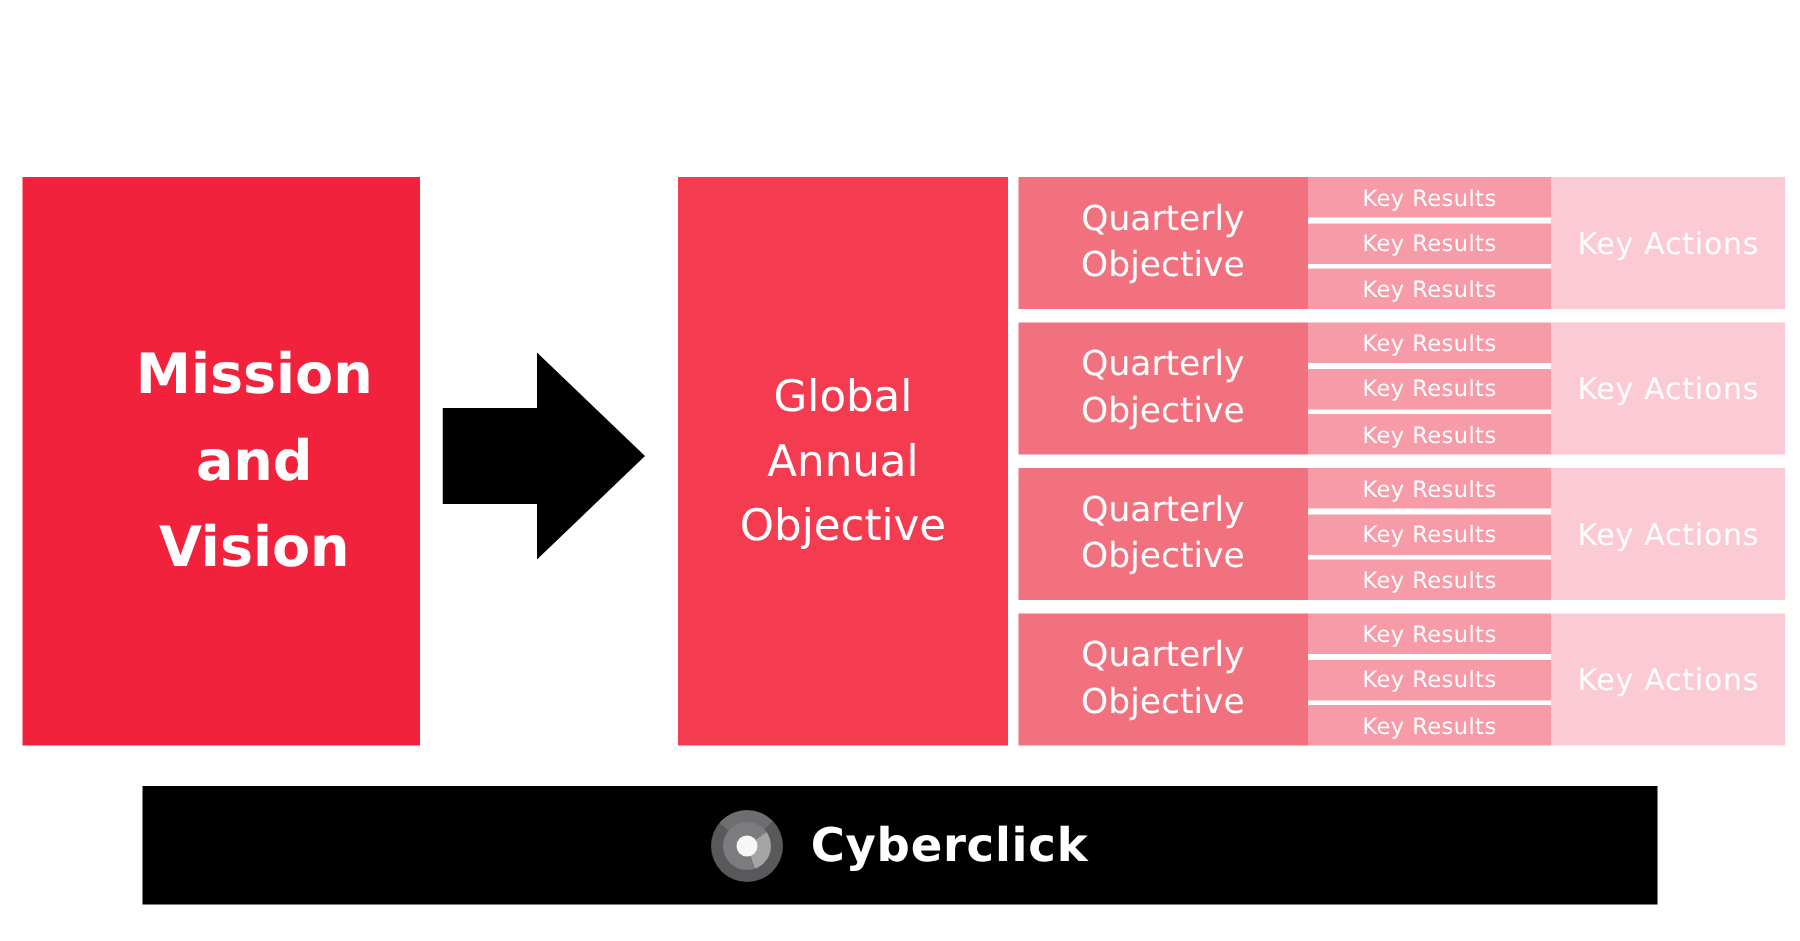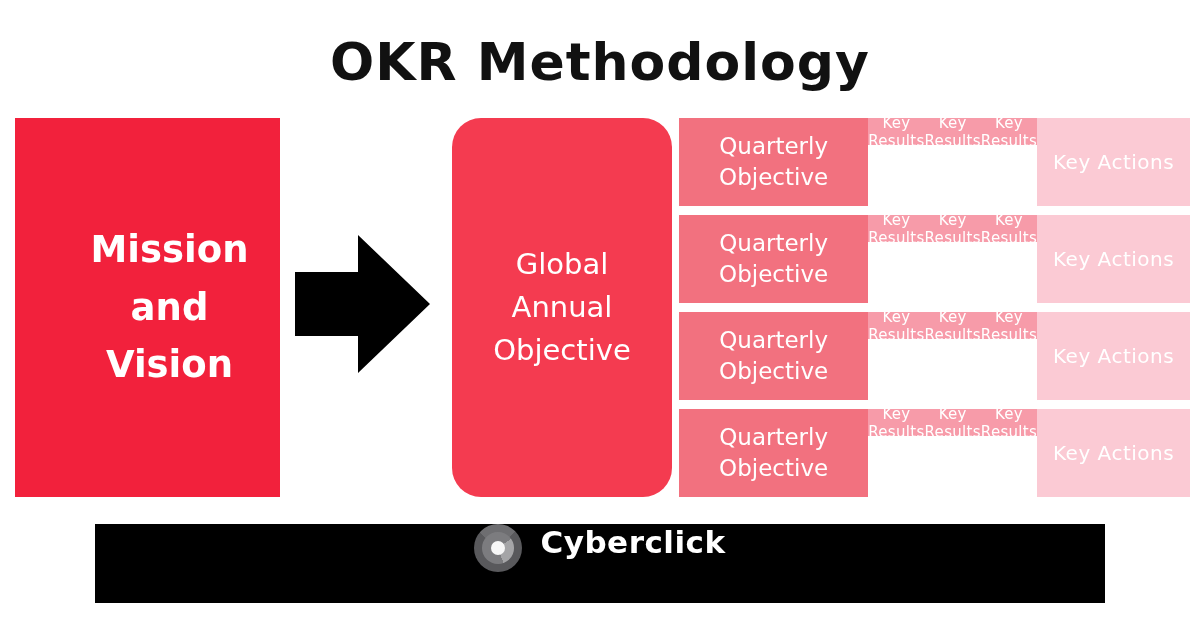--- a/index.html
+++ b/index.html
@@ -40,33 +40,33 @@
   .okr-row{
     height:88px;
     display:flex;justify-content:space-between;
   }
   .quarterly-cell{
     width:208px;height:100%;
     font-size:23px;font-weight:500;line-height:1.35;
   }
   .keyresults-cell{
     width:176px;height:100%;
-    display:flex;justify-content:space-between;
+    display:flex;flex-direction:column;justify-content:space-between;
   }
   .kr-bar{
     height:27px;
     font-size:15px;font-weight:500;letter-spacing:0.3px;
   }
   .keyactions-cell{
     width:168px;height:100%;
     font-size:20px;font-weight:500;letter-spacing:0.5px;
   }
   .footer-bar{
     position:absolute;left:95px;top:524px;width:1010px;height:79px;
-    display:flex;align-items:flex-start;justify-content:center;gap:18px;
+    display:flex;align-items:center;justify-content:center;gap:18px;
   }
   .logo{
     position:relative;width:48px;height:48px;border-radius:50%;
     background:conic-gradient(from -50deg,#6e6e71 0deg 95deg,#59595c 95deg 360deg);
   }
   .logo .mid{
     position:absolute;left:8px;top:8px;width:32px;height:32px;border-radius:50%;
     background:conic-gradient(from 55deg,#a5a5a7 0deg 105deg,#7c7c7f 105deg 360deg);
   }
   .logo .dot{
@@ -75,33 +75,32 @@
   }
   .brand-text{
     color:#ffffff;font-size:31px;font-weight:800;letter-spacing:0.5px;
   }
 </style>
 </head>
 <body>
 
 <div id="canvas">
 
-  <div class="title" style="color: rgb(17, 17, 17);">OKR Methodology</div>
 
   <div class="box mission-box" style="background: rgb(242, 33, 60); color: rgb(255, 255, 255);">Mission
 and
 Vision</div>
 
   <div class="arrow-wrap">
     <svg width="136" height="138" viewBox="0 0 136 138" aria-hidden="true">
       <polygon points="0,37 63,37 63,0 135,69 63,138 63,101 0,101" fill="#000000"></polygon>
     </svg>
   </div>
 
-  <div class="box global-box" style="background: rgb(244, 59, 80); color: rgb(255, 255, 255); border-radius: 29px;">Global
+  <div class="box global-box" style="background: rgb(244, 59, 80); color: rgb(255, 255, 255);">Global
 Annual
 Objective</div>
 
   <div class="rows">
 
     <div class="okr-row">
       <div class="box quarterly-cell" style="background: rgb(242, 113, 127); color: rgb(255, 255, 255);">Quarterly
 Objective</div>
       <div class="keyresults-cell">
         <div class="box kr-bar" style="background: rgb(247, 155, 169); color: rgb(255, 255, 255);">Key Results</div>

